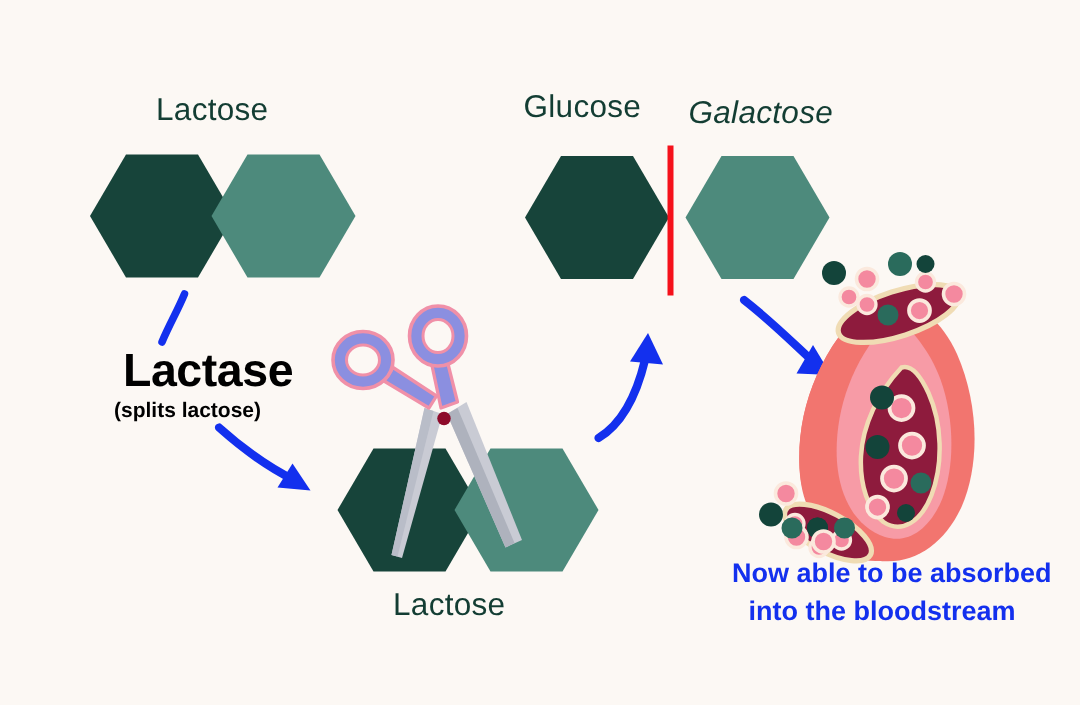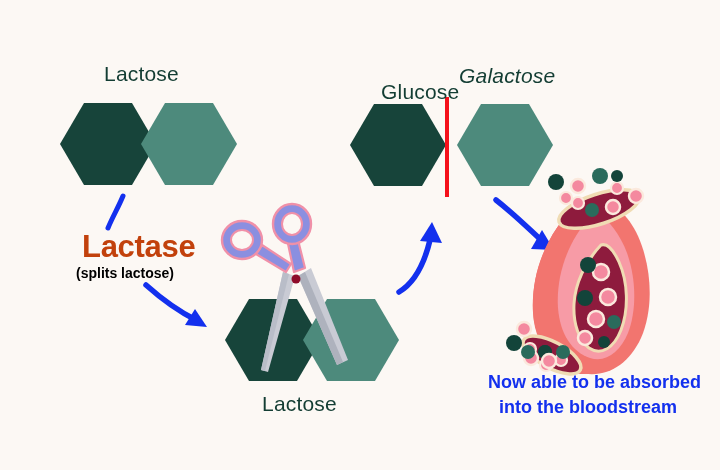--- a/index.html
+++ b/index.html
@@ -19,21 +19,21 @@
     position: absolute;
     color: #133d33;
     font-family: "Liberation Sans", sans-serif;
     font-size: 21px;
     font-weight: 400;
     letter-spacing: 0.2px;
     white-space: nowrap;
   }
   .label-red-main {
     position: absolute;
-    color: #c2410c;
+    color: #000000;
     font-family: "Liberation Sans", sans-serif;
     font-size: 31px;
     font-weight: bold;
     letter-spacing: -0.3px;
     white-space: nowrap;
   }
   .label-red-sub {
     position: absolute;
     color: #000000;
     font-family: "Liberation Sans", sans-serif;
@@ -187,21 +187,21 @@
       <circle cx="531" cy="358" r="7" fill="#f4899f" stroke="#fbe9dd" stroke-width="2.4"></circle>
       <circle cx="528" cy="352" r="7" fill="#2a6b5c"></circle>
       <circle cx="545" cy="352" r="7" fill="#13443a"></circle>
       <circle cx="549" cy="361" r="7" fill="#f4899f" stroke="#fbe9dd" stroke-width="2.4"></circle>
       <circle cx="563" cy="352" r="7" fill="#2a6b5c"></circle>
     </g>
   </svg>
 
   <div class="red-divider" style="left:445px; top:97px; height:100px;"></div>
 
-  <div class="label-green" style="left:349px; top:80px;margin-left:32px;">Glucose</div>
+  <div class="label-green" style="left:349px; top:60px;">Glucose</div>
   <div class="label-green" style="left:459px; top:64px;font-style:italic;">Galactose</div>
 
   <div class="label-red-main" style="left:82px; top:229px;">Lactase</div>
   <div class="label-red-sub" style="left:76px; top:265px;">(splits lactose)</div>
 
   <div class="label-green" style="left:262px; top:392px;">Lactose</div>
 
   <div class="label-blue" style="left:460px; top:371px; width:200px;">Now able to be absorbed</div>
   <div class="label-blue" style="left:460px; top:396px; width:200px;">into the bloodstream</div>
 

